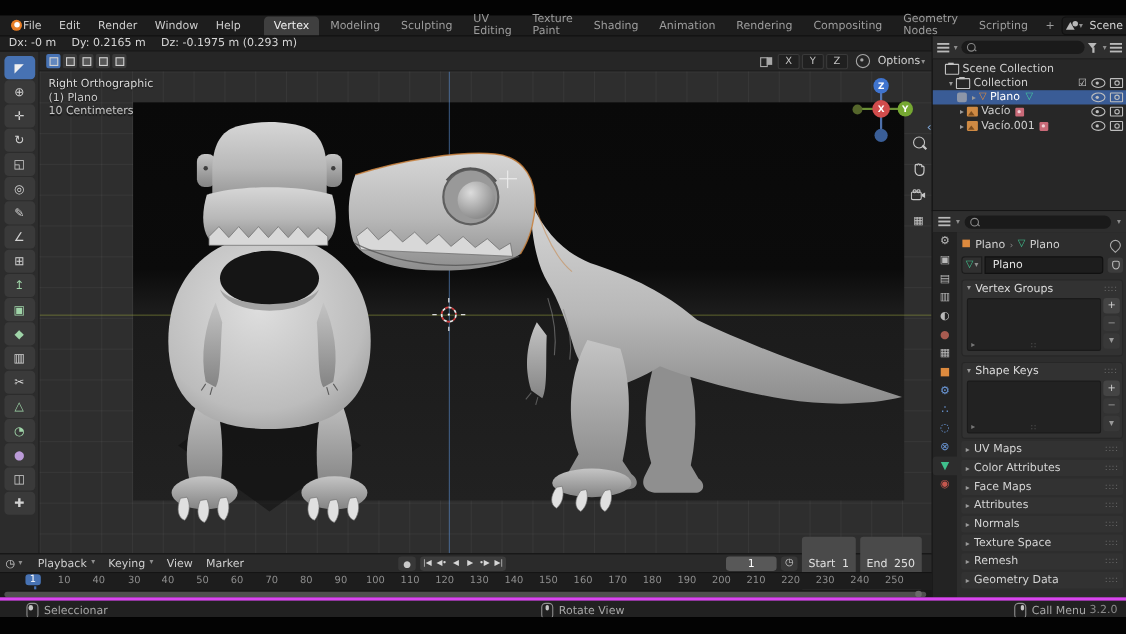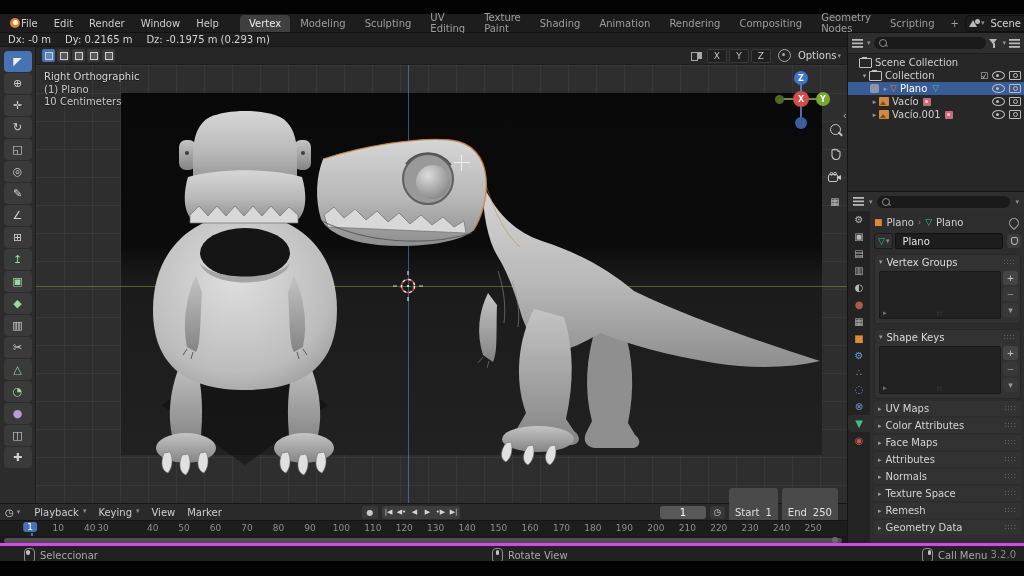--- a/index.html
+++ b/index.html
@@ -665,21 +665,21 @@
           <span>End</span>
           <span>250</span>
         </span>
       </span>
     </div>
     <div id="tl-ruler">
         <div id="playhead"></div>
         <span class="tick current" style="left: 30px;">1</span>
         <span class="tick" style="left: 58.305px;">10</span>
         <span class="tick" style="left: 89.755px;">40</span>
-        <span class="tick" style="left: 103px; text-align: center;">30</span>
+        <span class="tick" style="left: 122px; text-align: center;">30</span>
         <span class="tick" style="left: 152.655px;">40</span>
         <span class="tick" style="left: 184.105px;">50</span>
         <span class="tick" style="left: 215.555px;">60</span>
         <span class="tick" style="left: 247.005px;">70</span>
         <span class="tick" style="left: 278.455px;">80</span>
         <span class="tick" style="left: 309.905px;">90</span>
         <span class="tick" style="left: 341.355px;">100</span>
         <span class="tick" style="left: 372.805px;">110</span>
         <span class="tick" style="left: 404.255px;">120</span>
         <span class="tick" style="left: 435.705px;">130</span>

